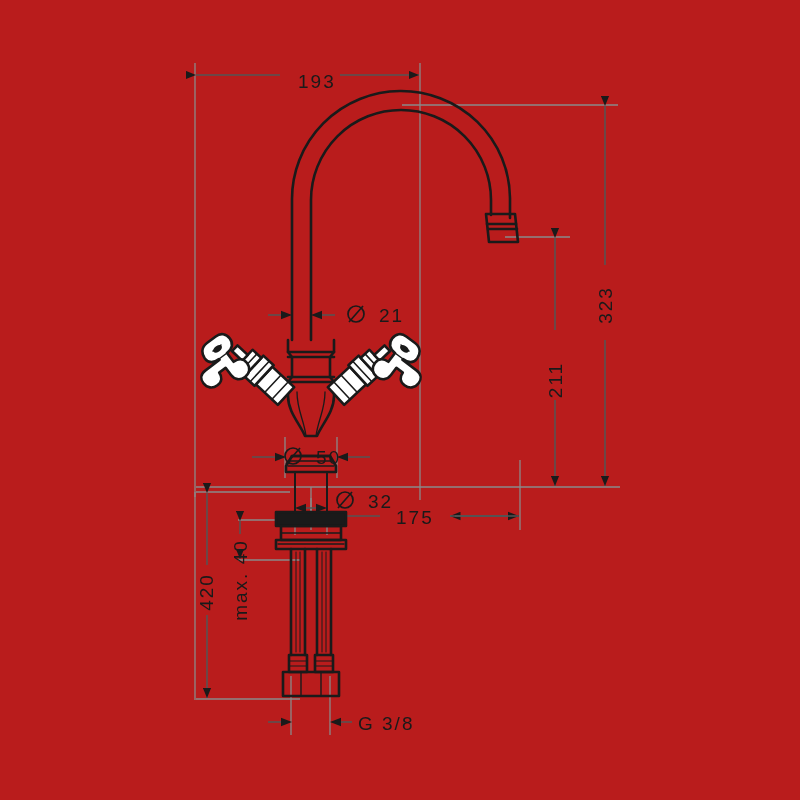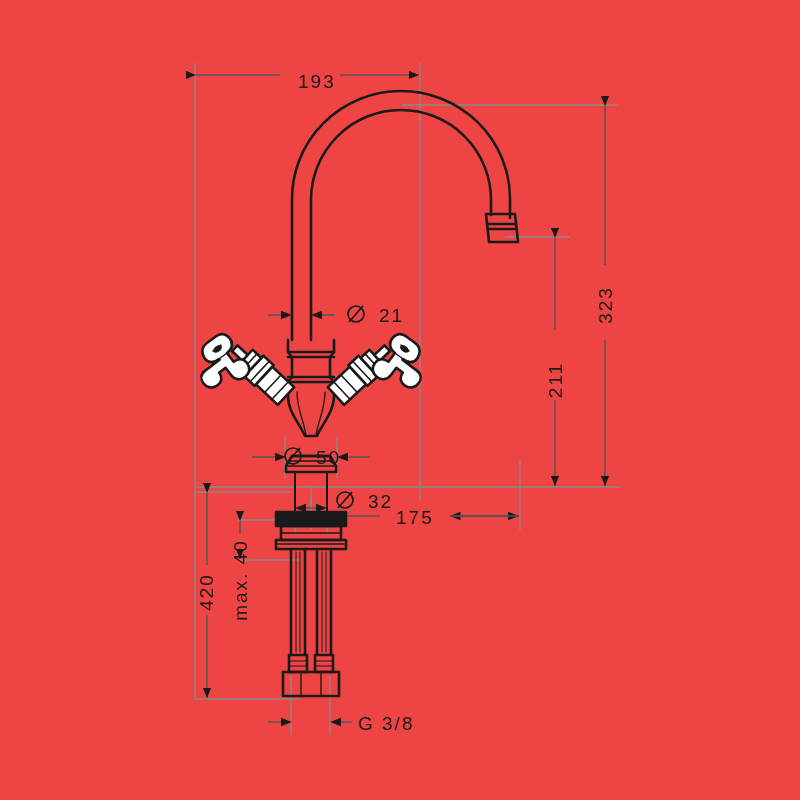--- a/index.html
+++ b/index.html
@@ -4,21 +4,21 @@
 <style>
   html, body {
     margin: 0;
     padding: 0;
     background: #ffffff;
   }
   #sheet {
     position: relative;
     width: 800px;
     height: 800px;
-    background: #ef4444;
+    background: #b91c1c;
     font-family: "Liberation Sans", sans-serif;
     overflow: hidden;
   }
   #drawing {
     position: absolute;
     left: 0;
     top: 0;
     width: 800px;
     height: 800px;
   }

